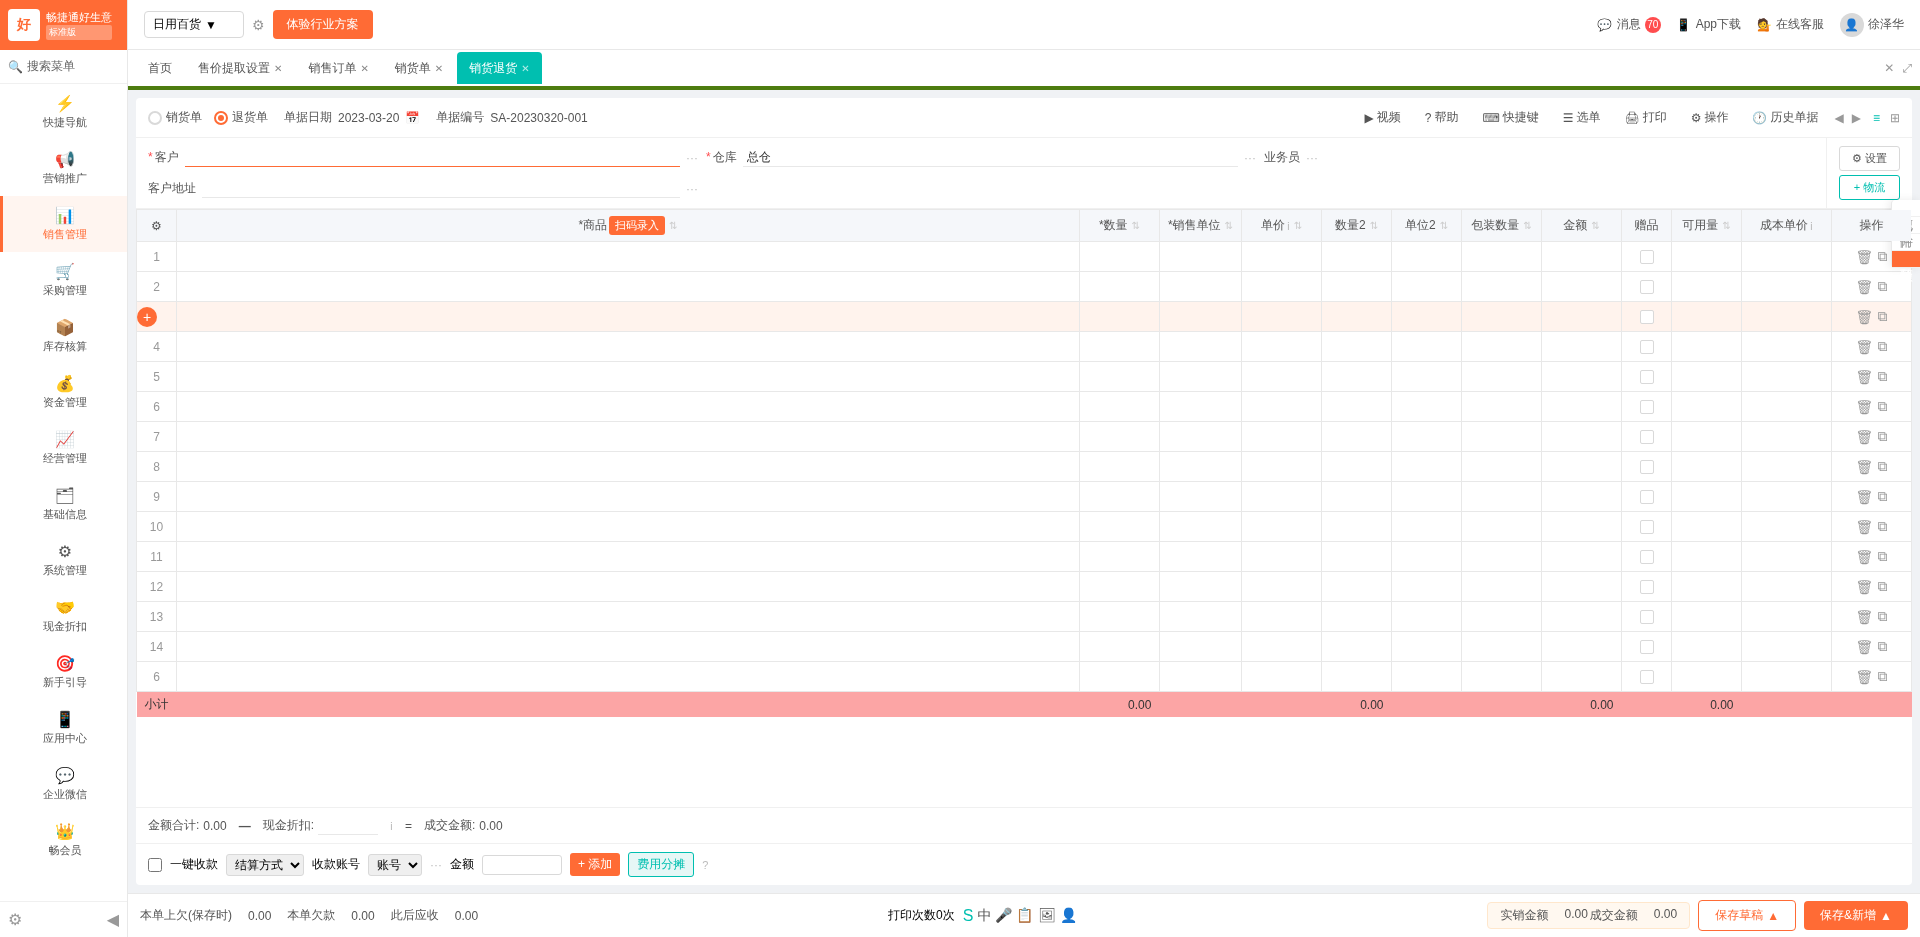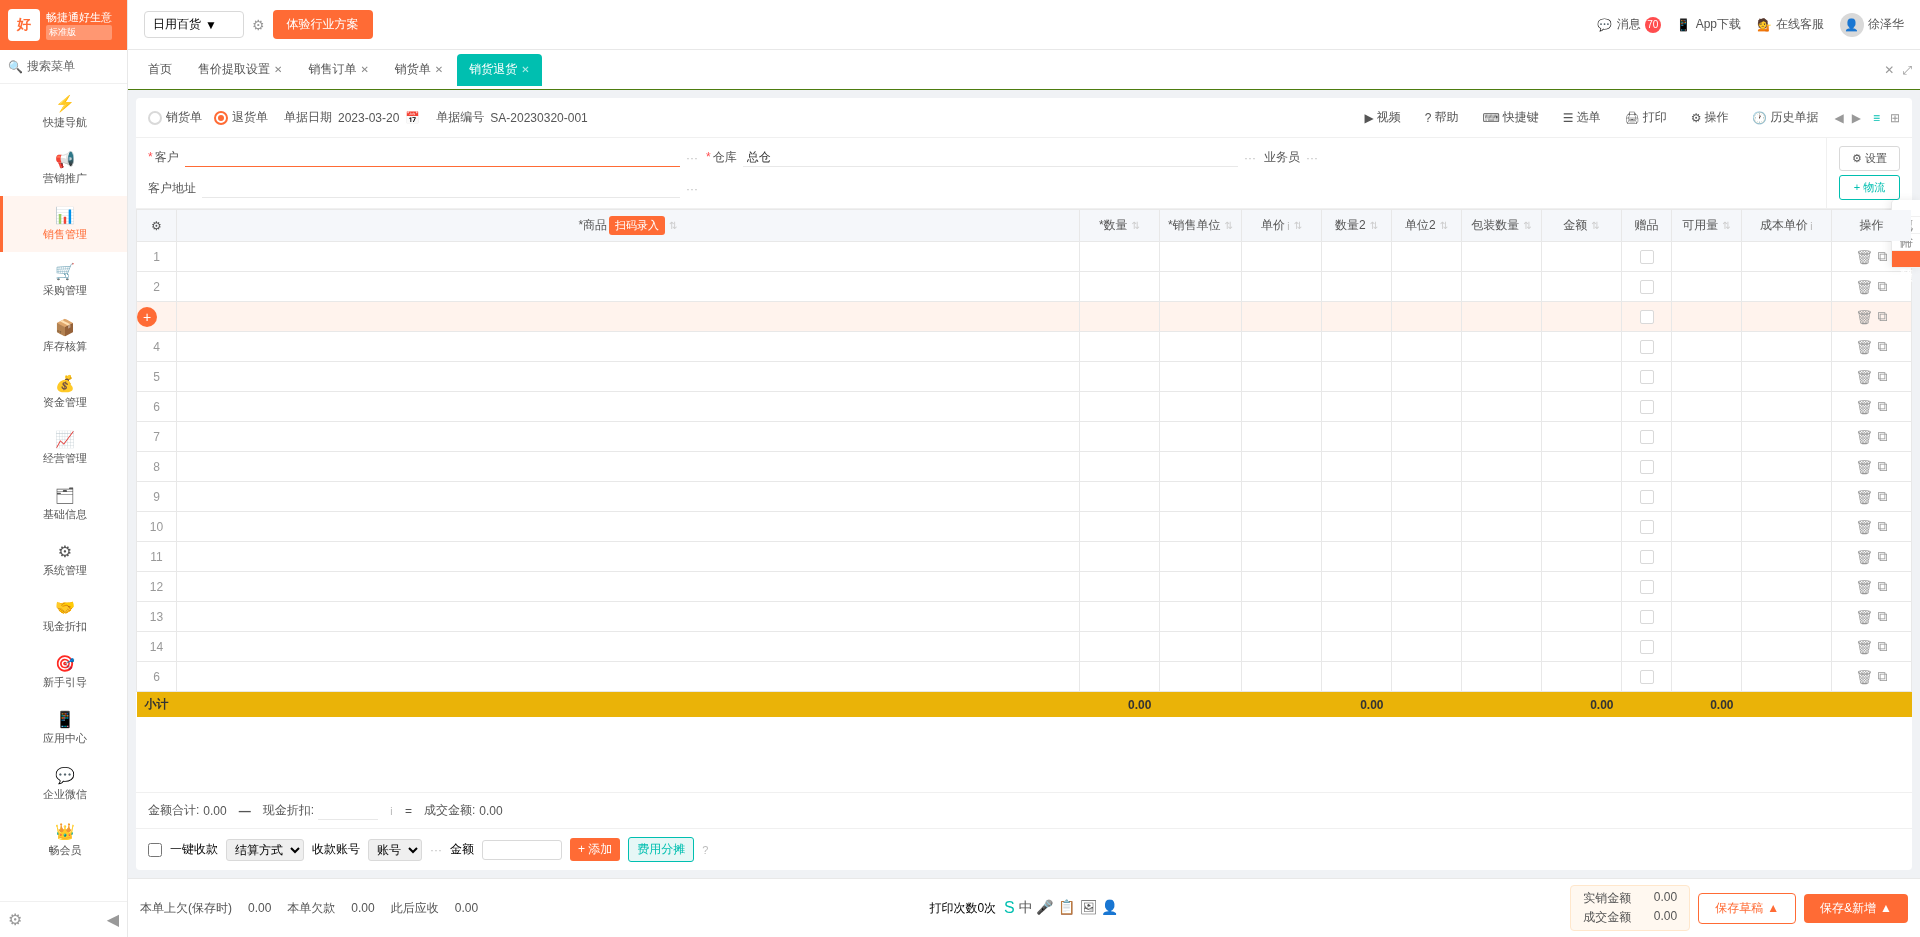--- a/index.html
+++ b/index.html
@@ -109,21 +109,21 @@
       background: #d9d9d9; display: flex; align-items: center; justify-content: center;
       color: #666; font-size: 11px;
     }
 
     
     .tab-bar {
       background: #fff;
       display: flex;
       align-items: center;
       padding: 0 8px;
-      border-bottom: 1px solid #4d7c0f;
+      border-bottom: 4px solid #4d7c0f;
       height: 40px;
       flex-shrink: 0;
       gap: 2px;
     }
     .tab {
       display: flex; align-items: center; gap: 4px;
       padding: 0 12px; height: 32px; cursor: pointer;
       border-radius: 4px 4px 0 0;
       color: #555; white-space: nowrap;
       transition: background 0.2s;
@@ -213,21 +213,21 @@
     }
     .cell-actions { display: flex; align-items: center; justify-content: center; gap: 4px; }
     .icon-btn { background: none; border: none; cursor: pointer; color: #999; font-size: 14px; }
     .add-row-btn {
       width: 20px; height: 20px; border-radius: 50%;
       background: #ff6b35; color: #fff; display: flex; align-items: center; justify-content: center;
       cursor: pointer; font-size: 14px; border: none;
     }
 
     
-    .summary-row td { background: #eab308; font-weight: bold; color: #333; padding: 4px 8px; }
+    .summary-row td { background: #fca5a5; font-weight: normal; color: #333; padding: 4px 8px; }
 
     
     .form-footer {
       border-top: 1px solid #f0f0f0; flex-shrink: 0;
     }
     .footer-calc {
       padding: 8px 12px;
       display: flex; align-items: center; gap: 12px;
       border-bottom: 1px solid #f0f0f0;
     }
@@ -243,21 +243,21 @@
       background: #fff; border-top: 1px solid #e8e8e8;
       padding: 6px 12px;
       display: flex; align-items: center; justify-content: space-between;
       flex-shrink: 0;
     }
     .bottom-info { display: flex; align-items: center; gap: 16px; color: #555; }
     .bottom-right { display: flex; align-items: center; gap: 8px; }
     .summary-amounts {
       background: #fff8f0; border: 1px solid #ffe7cc;
       border-radius: 4px; padding: 4px 12px;
-      display: flex; flex-direction: column; gap: 2px; min-width: 120px;
+      display: flex; flex-direction: row; gap: 2px; min-width: 120px;
     }
     .amount-row { display: flex; justify-content: space-between; gap: 16px; color: #555; }
     .btn-save-draft {
       background: #fff; border: 1px solid #ff6b35; color: #ff6b35;
       padding: 6px 16px; border-radius: 4px; cursor: pointer;
       display: flex; align-items: center; gap: 4px;
     }
     .btn-save-new {
       background: #ff6b35; border: none; color: #fff;
       padding: 6px 16px; border-radius: 4px; cursor: pointer;

